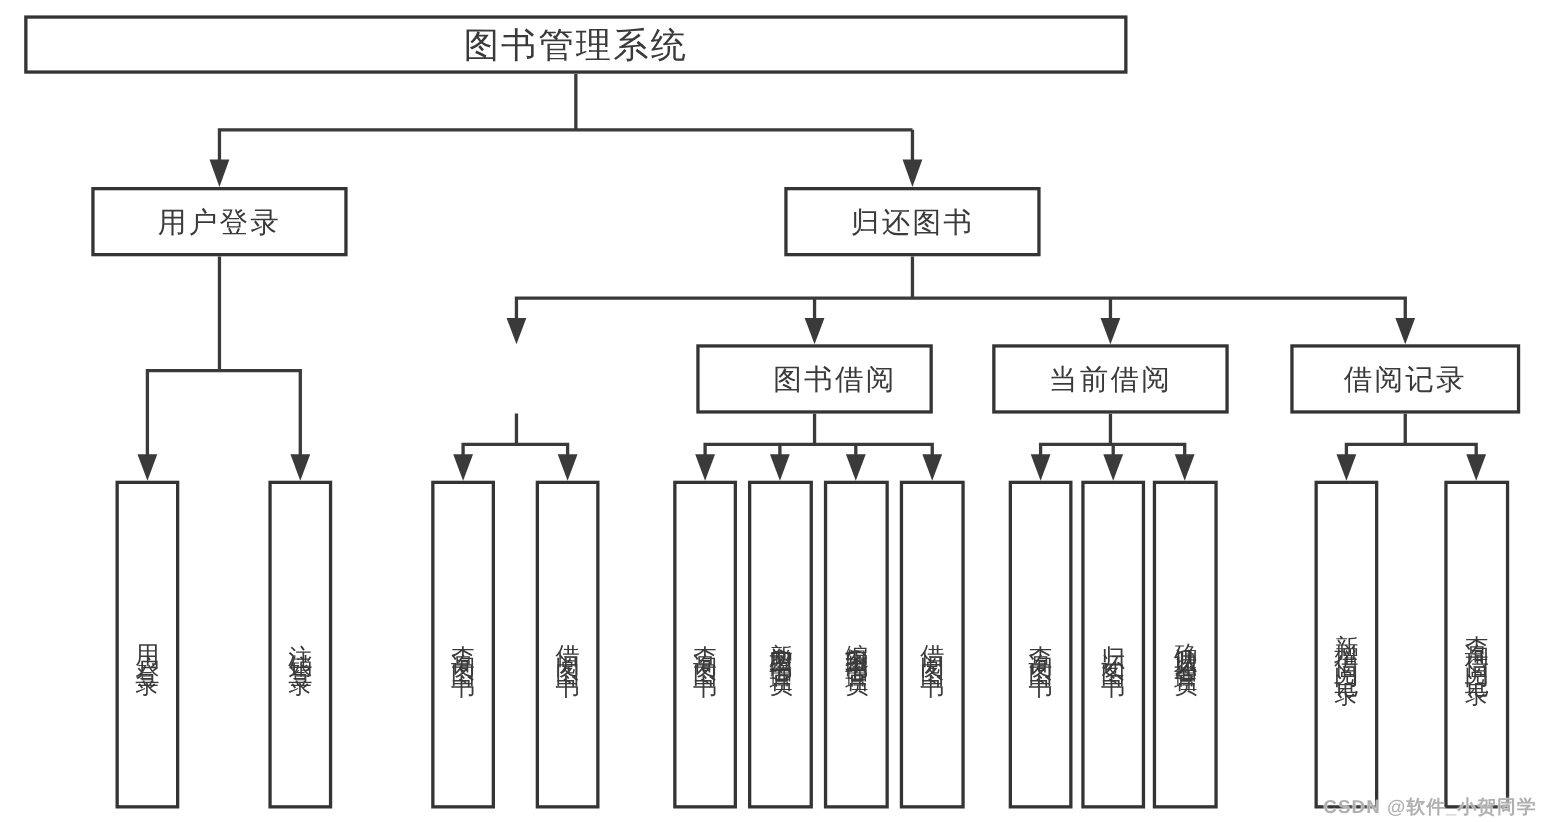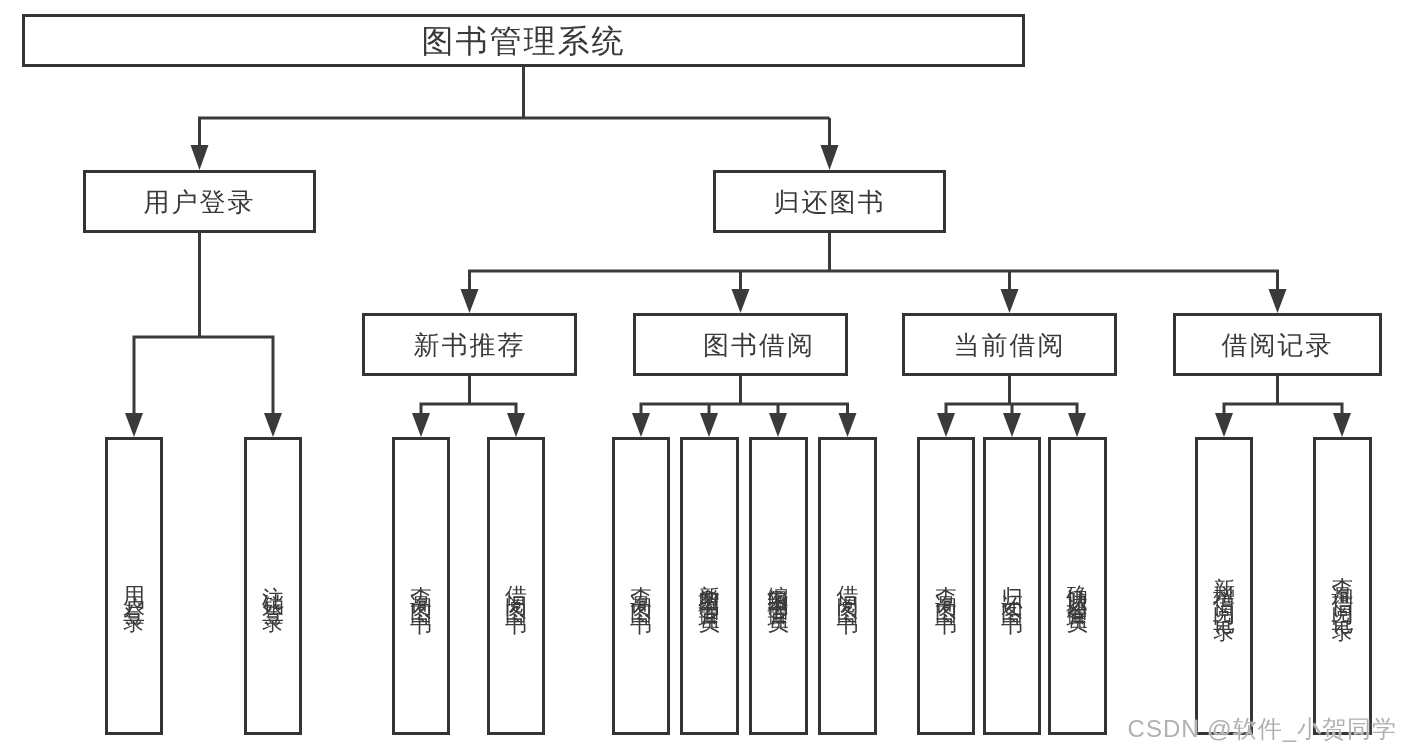--- a/index.html
+++ b/index.html
@@ -47,25 +47,26 @@
   }
   .v-box .v-text.long {
     font-size: 21px;
     letter-spacing: 4px;
   }
 
   .watermark {
     position: absolute;
     right: 8px;
     bottom: 2px;
-    font-size: 24px;
+    font-size: 17px;
     color: rgba(150, 150, 150, 0.75);
     text-shadow: 0 0 2px #ffffff, 0 0 1px #ffffff;
     z-index: 3;
     letter-spacing: 1px;
+    font-weight: bold;
   }
 </style>
 </head>
 <body>
 
 <div class="canvas">
 
   <svg class="connector-layer" viewBox="0 0 1405 747" xmlns="http://www.w3.org/2000/svg">
     <g stroke="#3a3a3a" stroke-width="3" fill="none">
 
@@ -113,23 +114,20 @@
     <span>图书管理系统</span>
   </div>
 
   <div class="box h-box" style="left:83px; top:170px; width:233px; height:63px;">
     <span>用户登录</span>
   </div>
   <div class="box h-box" style="left:713px; top:170px; width:233px; height:63px;">
     <span>归还图书</span>
   </div>
 
-  <div class="box h-box" style="left:362px; top:313px; width:215px; height:63px;">
-    <span>新书推荐</span>
-  </div>
   <div class="box h-box" style="left:633px; top:313px; width:215px; height:63px;padding-left:37px;">
     <span>图书借阅</span>
   </div>
   <div class="box h-box" style="left:902px; top:313px; width:215px; height:63px;align-items:center;">
     <span>当前借阅</span>
   </div>
   <div class="box h-box" style="left:1173px; top:313px; width:209px; height:63px;">
     <span>借阅记录</span>
   </div>
 

